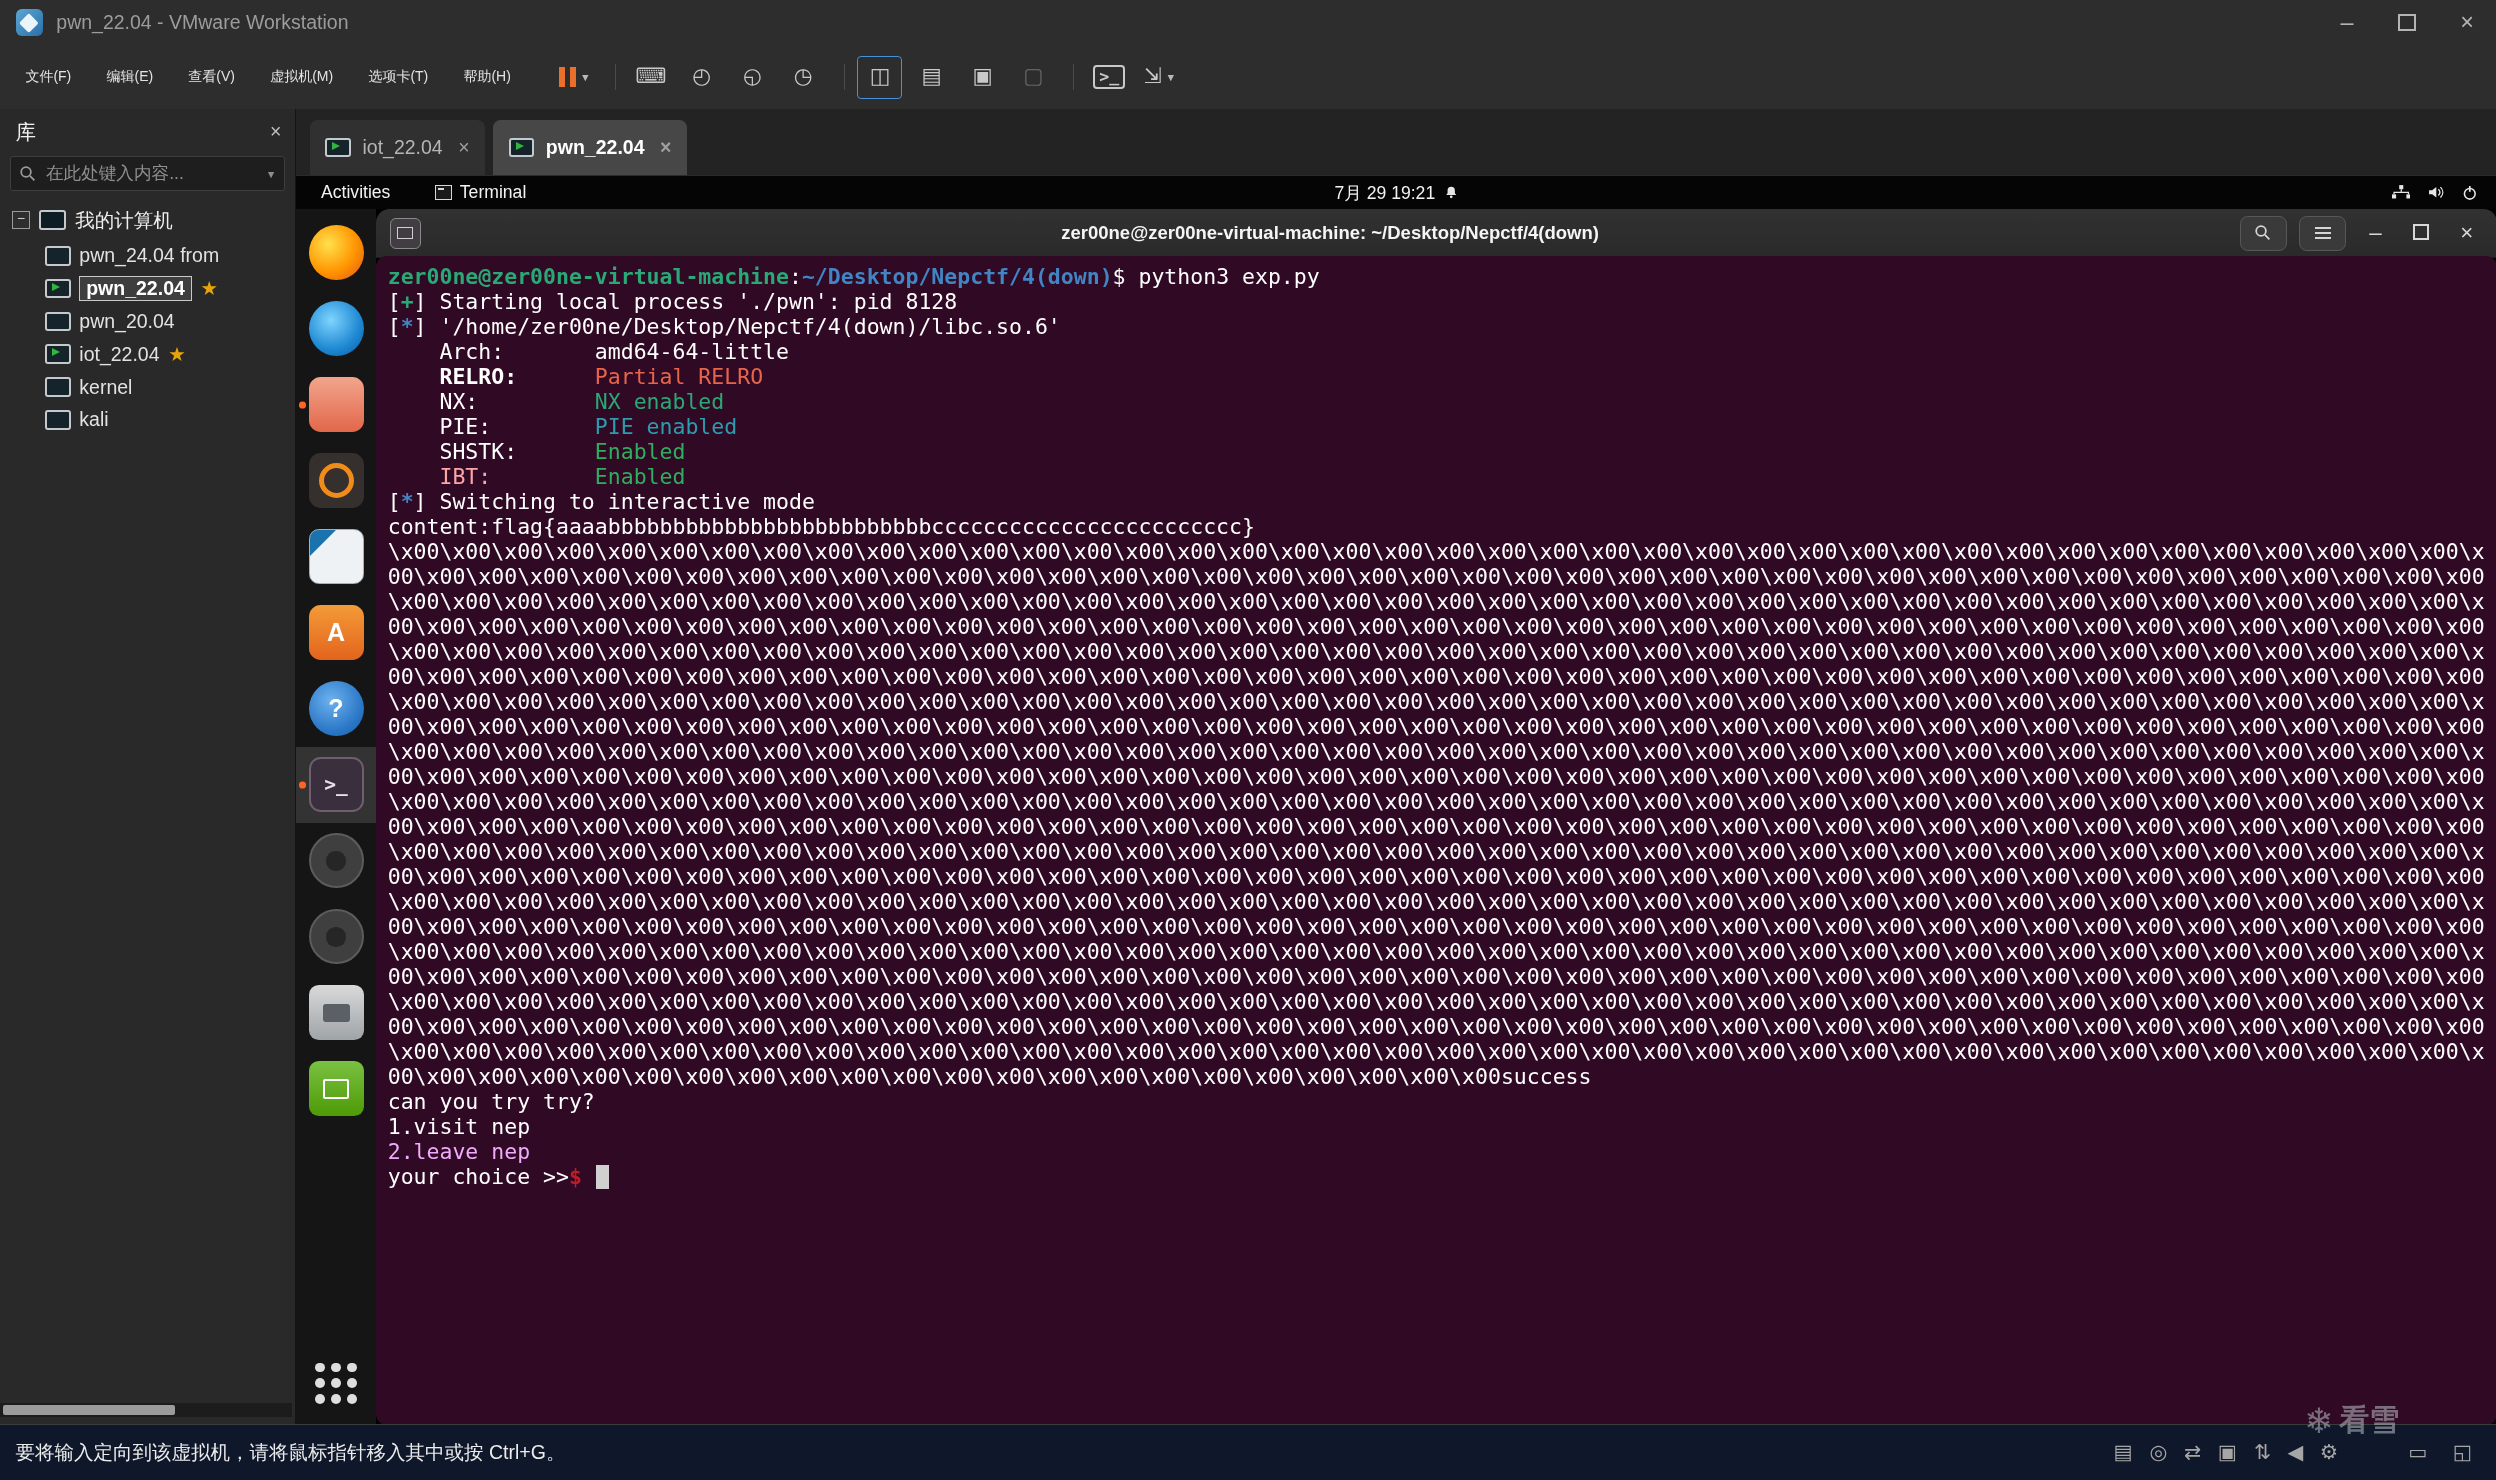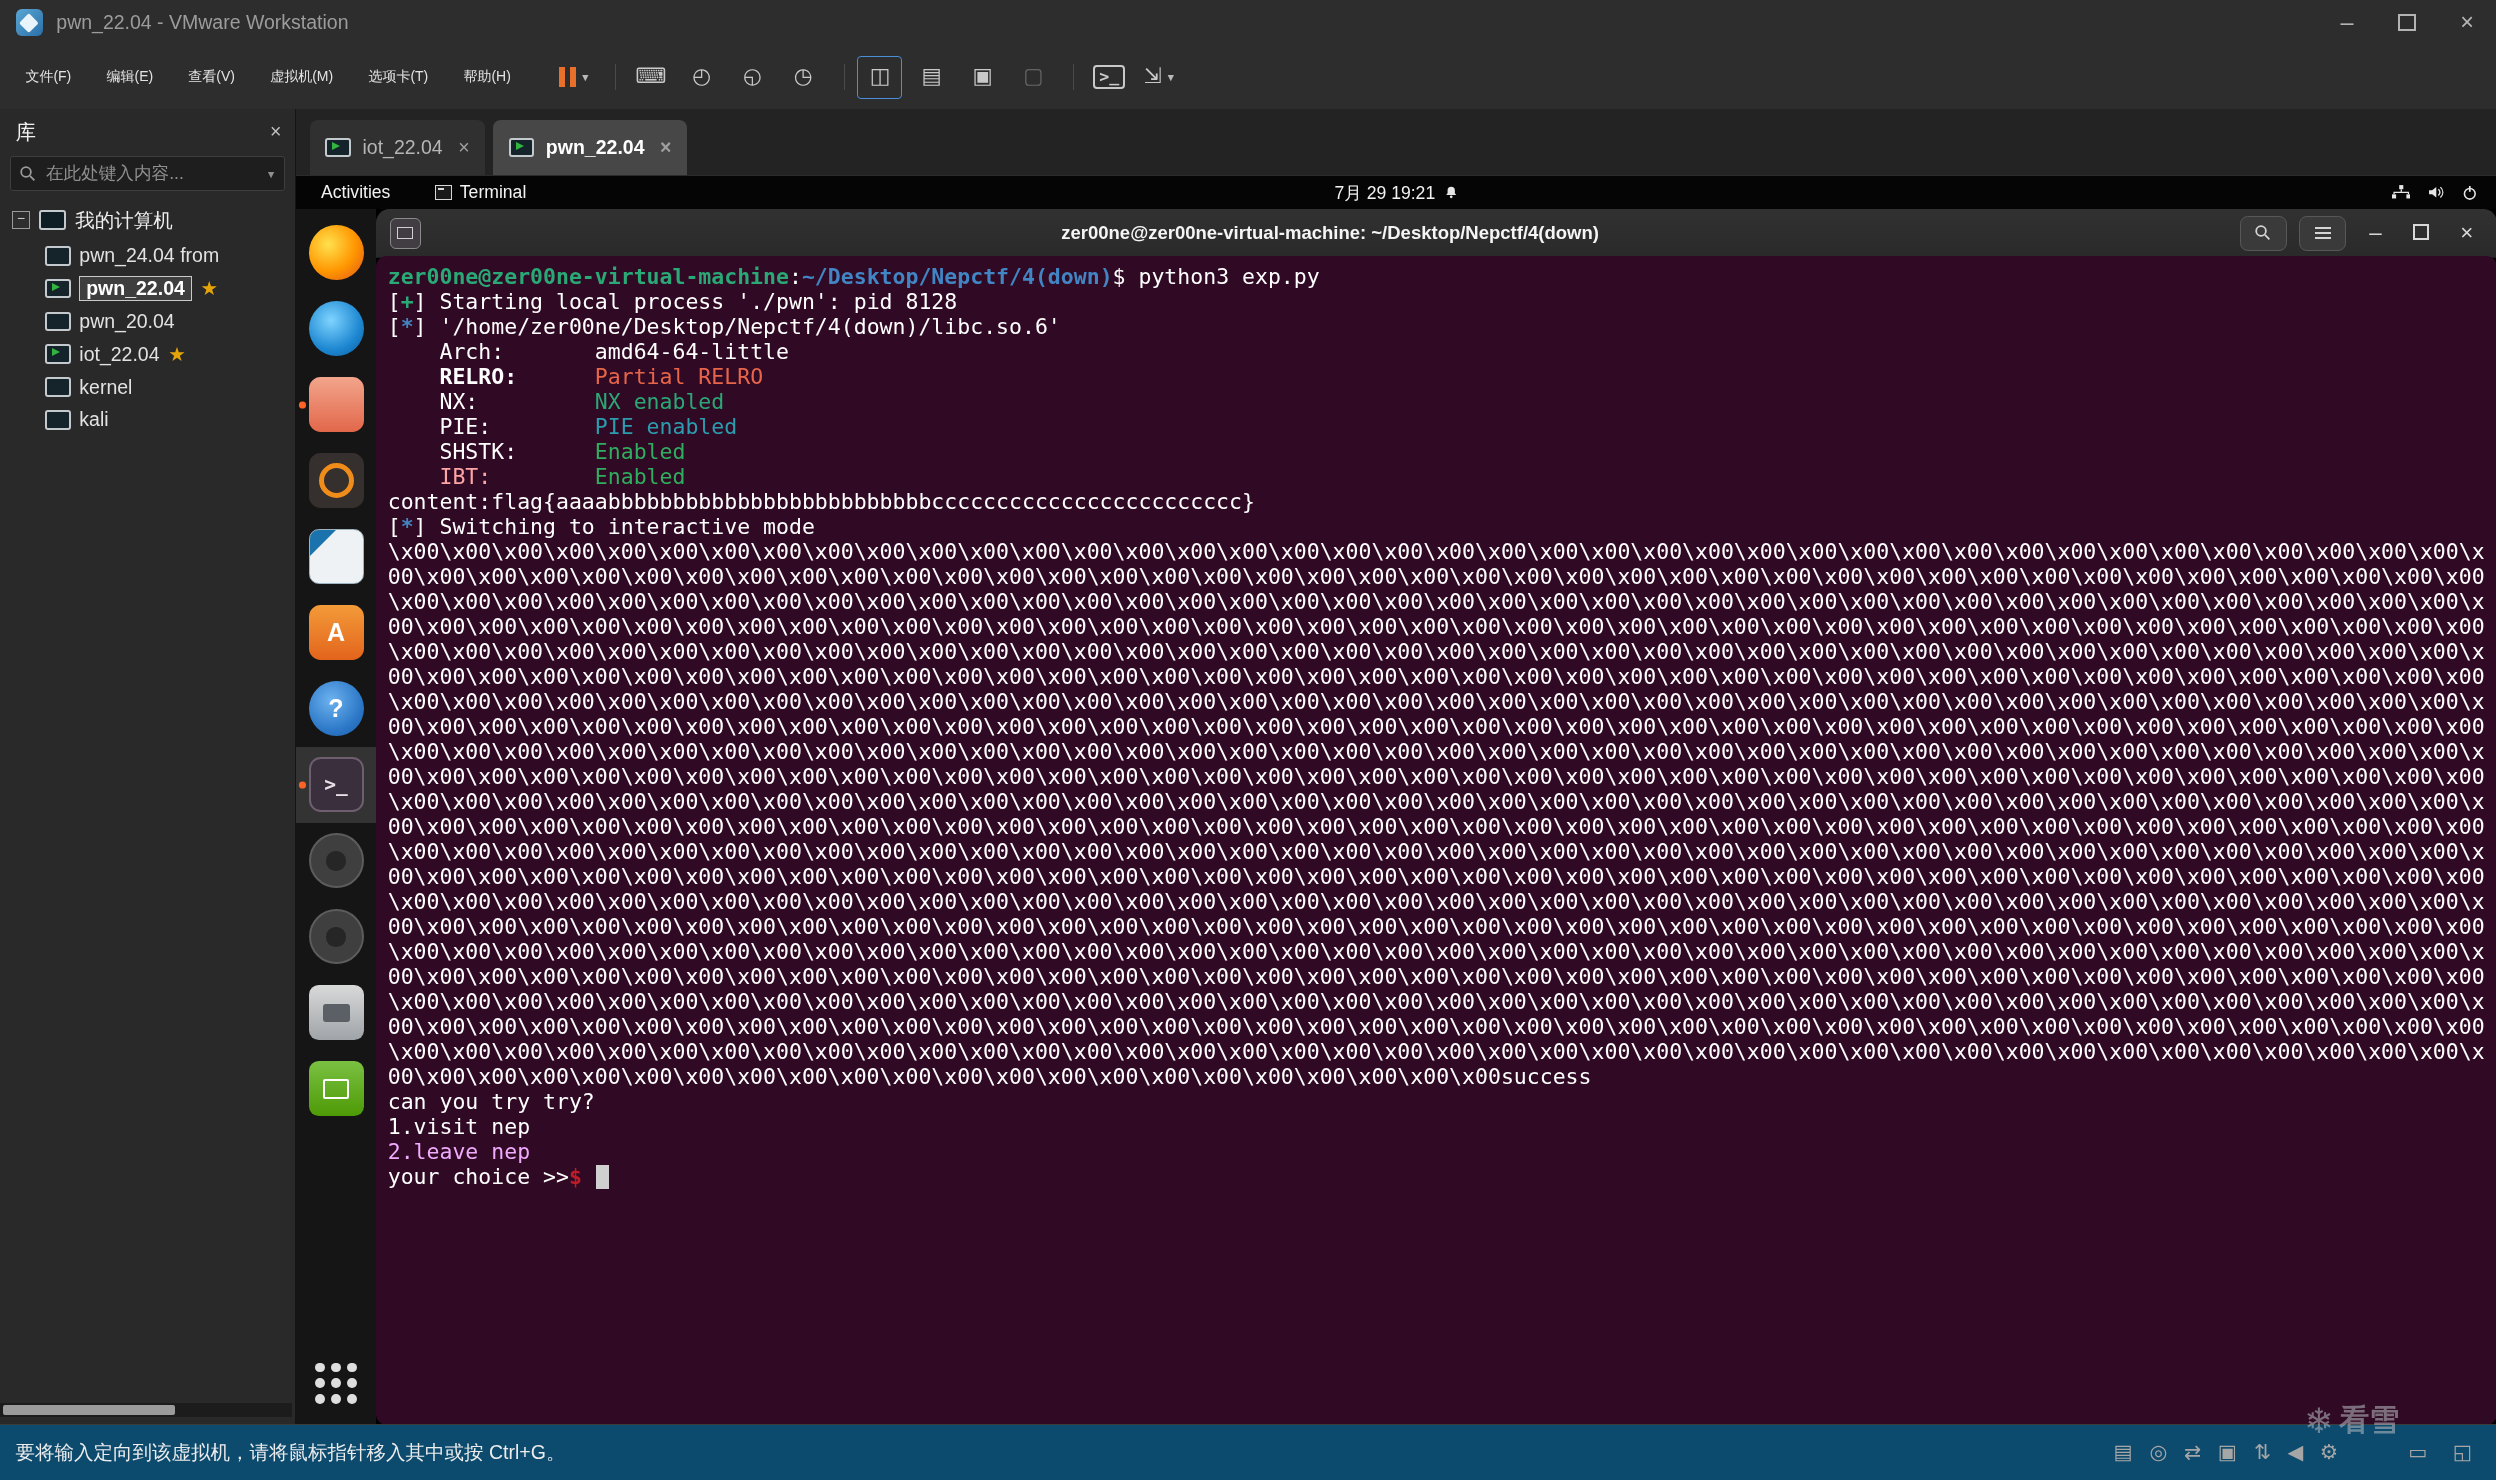--- a/index.html
+++ b/index.html
@@ -97,21 +97,21 @@
   .th-actions{display:flex;align-items:center;gap:12.7px;flex:none;}
   .th-btn{width:45px;height:33px;border:1px solid #585858;border-radius:7.8px;background:#3a3a3a;display:inline-flex;align-items:center;justify-content:center;}
   .burger b{display:block;width:15.6px;height:2px;background:#d5d5d5;margin:2.9px 0;}
   .th-ctrl{width:33px;text-align:center;color:#d8d8d8;font-size:22.4px;}
   .maxbox2{display:inline-block;width:12.7px;height:11.7px;border:2px solid #d8d8d8;}
   .term-body{position:absolute;top:47px;left:0;right:0;bottom:0;background:#300a24;overflow:hidden;padding:7.8px 11.7px;box-sizing:border-box;border-radius:11px;}
   .tline{font-family:"DejaVu Sans Mono","Liberation Mono",monospace;font-size:21.5px;line-height:25px;color:#ffffff;white-space:pre-wrap;}
   .tline.hexdump{word-break:break-all;}
   .cursor{display:inline-block;width:12.7px;height:23.4px;background:#d0d0d0;vertical-align:text-bottom;margin-left:1px;}
   
-  .statusbar{position:absolute;left:0;right:0;bottom:0;height:55px;background:#0c4a6e;border-top:1px solid #3c3c3c;display:flex;align-items:center;}
+  .statusbar{position:absolute;left:0;right:0;bottom:0;height:55px;background:#0f172a;border-top:1px solid #3c3c3c;display:flex;align-items:center;}
   .sb-msg{color:#ececec;font-size:19.5px;margin-left:15.6px;}
   .dev-icons{margin-left:auto;display:flex;align-items:center;gap:16.6px;margin-right:70px;}
   .right-icons{display:flex;align-items:center;gap:25px;margin-right:25px;}
   .dev-glyph{color:#a6a6a6;font-size:20.5px;line-height:1;}
   
   .watermark{position:absolute;left:2304px;top:1400px;z-index:60;display:flex;align-items:center;gap:5.9px;opacity:.55;}
   .wm-flake{color:#b9bec4;font-size:35px;}
   .wm-text{color:#b9bec4;font-size:30px;font-weight:bold;}
   svg{flex:none;}
 </style>
@@ -364,22 +364,22 @@
       <div id="term-output">
           <div class="tline"><span style="color: rgb(42, 168, 118); font-weight: bold;">zer00ne@zer00ne-virtual-machine</span><span style="color: rgb(255, 255, 255);">:</span><span style="color: rgb(66, 133, 196); font-weight: bold;">~/Desktop/Nepctf/4(down)</span><span style="color: rgb(255, 255, 255);">$ python3 exp.py</span></div>
           <div class="tline"><span style="color: rgb(255, 255, 255);">[</span><span style="color: rgb(42, 168, 118); font-weight: bold;">+</span><span style="color: rgb(255, 255, 255);">] Starting local process './pwn': pid 8128</span></div>
           <div class="tline"><span style="color: rgb(255, 255, 255);">[</span><span style="color: rgb(66, 133, 196); font-weight: bold;">*</span><span style="color: rgb(255, 255, 255);">] '/home/zer00ne/Desktop/Nepctf/4(down)/libc.so.6'</span></div>
           <div class="tline"><span style="color: rgb(255, 255, 255);">    Arch:       amd64-64-little</span></div>
           <div class="tline"><span style="color: rgb(255, 255, 255); font-weight: bold;">    RELRO:      </span><span style="color: rgb(232, 101, 74);">Partial RELRO</span></div>
           <div class="tline"><span style="color: rgb(255, 255, 255);">    NX:         </span><span style="color: rgb(42, 168, 117);">NX enabled</span></div>
           <div class="tline"><span style="color: rgb(255, 255, 255);">    PIE:        </span><span style="color: rgb(43, 157, 175);">PIE enabled</span></div>
           <div class="tline"><span style="color: rgb(255, 255, 255);">    SHSTK:      </span><span style="color: rgb(47, 174, 95);">Enabled</span></div>
           <div class="tline"><span style="color: #fca5a5;">    IBT:        </span><span style="color: rgb(47, 174, 95);">Enabled</span></div>
+          <div class="tline"><span style="color: rgb(255, 255, 255);">[</span><span style="color: rgb(66, 133, 196); font-weight: bold;">*</span><span style="color: rgb(255, 255, 255);">] Switching to interactive mode</span></div>
           <div class="tline"><span style="color: rgb(255, 255, 255);">content:flag{aaaabbbbbbbbbbbbbbbbbbbbbbbbbcccccccccccccccccccccccc}</span></div>
-          <div class="tline"><span style="color: rgb(255, 255, 255);">[</span><span style="color: rgb(66, 133, 196); font-weight: bold;">*</span><span style="color: rgb(255, 255, 255);">] Switching to interactive mode</span></div>
           <div class="tline hexdump">\x00\x00\x00\x00\x00\x00\x00\x00\x00\x00\x00\x00\x00\x00\x00\x00\x00\x00\x00\x00\x00\x00\x00\x00\x00\x00\x00\x00\x00\x00\x00\x00\x00\x00\x00\x00\x00\x00\x00\x00\x00\x00\x00\x00\x00\x00\x00\x00\x00\x00\x00\x00\x00\x00\x00\x00\x00\x00\x00\x00\x00\x00\x00\x00\x00\x00\x00\x00\x00\x00\x00\x00\x00\x00\x00\x00\x00\x00\x00\x00\x00\x00\x00\x00\x00\x00\x00\x00\x00\x00\x00\x00\x00\x00\x00\x00\x00\x00\x00\x00\x00\x00\x00\x00\x00\x00\x00\x00\x00\x00\x00\x00\x00\x00\x00\x00\x00\x00\x00\x00\x00\x00\x00\x00\x00\x00\x00\x00\x00\x00\x00\x00\x00\x00\x00\x00\x00\x00\x00\x00\x00\x00\x00\x00\x00\x00\x00\x00\x00\x00\x00\x00\x00\x00\x00\x00\x00\x00\x00\x00\x00\x00\x00\x00\x00\x00\x00\x00\x00\x00\x00\x00\x00\x00\x00\x00\x00\x00\x00\x00\x00\x00\x00\x00\x00\x00\x00\x00\x00\x00\x00\x00\x00\x00\x00\x00\x00\x00\x00\x00\x00\x00\x00\x00\x00\x00\x00\x00\x00\x00\x00\x00\x00\x00\x00\x00\x00\x00\x00\x00\x00\x00\x00\x00\x00\x00\x00\x00\x00\x00\x00\x00\x00\x00\x00\x00\x00\x00\x00\x00\x00\x00\x00\x00\x00\x00\x00\x00\x00\x00\x00\x00\x00\x00\x00\x00\x00\x00\x00\x00\x00\x00\x00\x00\x00\x00\x00\x00\x00\x00\x00\x00\x00\x00\x00\x00\x00\x00\x00\x00\x00\x00\x00\x00\x00\x00\x00\x00\x00\x00\x00\x00\x00\x00\x00\x00\x00\x00\x00\x00\x00\x00\x00\x00\x00\x00\x00\x00\x00\x00\x00\x00\x00\x00\x00\x00\x00\x00\x00\x00\x00\x00\x00\x00\x00\x00\x00\x00\x00\x00\x00\x00\x00\x00\x00\x00\x00\x00\x00\x00\x00\x00\x00\x00\x00\x00\x00\x00\x00\x00\x00\x00\x00\x00\x00\x00\x00\x00\x00\x00\x00\x00\x00\x00\x00\x00\x00\x00\x00\x00\x00\x00\x00\x00\x00\x00\x00\x00\x00\x00\x00\x00\x00\x00\x00\x00\x00\x00\x00\x00\x00\x00\x00\x00\x00\x00\x00\x00\x00\x00\x00\x00\x00\x00\x00\x00\x00\x00\x00\x00\x00\x00\x00\x00\x00\x00\x00\x00\x00\x00\x00\x00\x00\x00\x00\x00\x00\x00\x00\x00\x00\x00\x00\x00\x00\x00\x00\x00\x00\x00\x00\x00\x00\x00\x00\x00\x00\x00\x00\x00\x00\x00\x00\x00\x00\x00\x00\x00\x00\x00\x00\x00\x00\x00\x00\x00\x00\x00\x00\x00\x00\x00\x00\x00\x00\x00\x00\x00\x00\x00\x00\x00\x00\x00\x00\x00\x00\x00\x00\x00\x00\x00\x00\x00\x00\x00\x00\x00\x00\x00\x00\x00\x00\x00\x00\x00\x00\x00\x00\x00\x00\x00\x00\x00\x00\x00\x00\x00\x00\x00\x00\x00\x00\x00\x00\x00\x00\x00\x00\x00\x00\x00\x00\x00\x00\x00\x00\x00\x00\x00\x00\x00\x00\x00\x00\x00\x00\x00\x00\x00\x00\x00\x00\x00\x00\x00\x00\x00\x00\x00\x00\x00\x00\x00\x00\x00\x00\x00\x00\x00\x00\x00\x00\x00\x00\x00\x00\x00\x00\x00\x00\x00\x00\x00\x00\x00\x00\x00\x00\x00\x00\x00\x00\x00\x00\x00\x00\x00\x00\x00\x00\x00\x00\x00\x00\x00\x00\x00\x00\x00\x00\x00\x00\x00\x00\x00\x00\x00\x00\x00\x00\x00\x00\x00\x00\x00\x00\x00\x00\x00\x00\x00\x00\x00\x00\x00\x00\x00\x00\x00\x00\x00\x00\x00\x00\x00\x00\x00\x00\x00\x00\x00\x00\x00\x00\x00\x00\x00\x00\x00\x00\x00\x00\x00\x00\x00\x00\x00\x00\x00\x00\x00\x00\x00\x00\x00\x00\x00\x00\x00\x00\x00\x00\x00\x00\x00\x00\x00\x00\x00\x00\x00\x00\x00\x00\x00\x00\x00\x00\x00\x00\x00\x00\x00\x00\x00\x00\x00\x00\x00\x00\x00\x00\x00\x00\x00\x00\x00\x00\x00\x00\x00\x00\x00\x00\x00\x00\x00\x00\x00\x00\x00\x00\x00\x00\x00\x00\x00\x00\x00\x00\x00\x00\x00\x00\x00\x00\x00\x00\x00\x00\x00\x00\x00\x00\x00\x00\x00\x00\x00\x00\x00\x00\x00\x00\x00\x00\x00\x00\x00\x00\x00\x00\x00\x00\x00\x00\x00\x00\x00\x00\x00\x00\x00\x00\x00\x00\x00\x00\x00\x00\x00\x00\x00\x00\x00\x00\x00\x00\x00\x00\x00\x00\x00\x00\x00\x00\x00\x00\x00\x00\x00\x00\x00\x00\x00\x00\x00\x00\x00\x00\x00\x00\x00\x00\x00\x00\x00\x00\x00\x00\x00\x00\x00\x00\x00\x00\x00\x00\x00\x00\x00\x00\x00\x00\x00\x00\x00\x00\x00\x00\x00\x00\x00\x00\x00\x00\x00\x00\x00\x00\x00\x00\x00\x00\x00\x00\x00\x00\x00\x00\x00success</div>
           <div class="tline"><span style="color: rgb(255, 255, 255);">can you try try?</span></div>
           <div class="tline"><span style="color: rgb(255, 255, 255);">1.visit nep</span></div>
           <div class="tline"><span style="color: #f0abfc;">2.leave nep</span></div>
           <div class="tline"><span style="color: rgb(255, 255, 255);">your choice &gt;&gt;</span><span style="color: rgb(192, 28, 40); font-weight: bold;">$</span><span style="color: rgb(255, 255, 255);"> </span><span class="cursor"></span></div>
         </div>
     </div>
   </div>
 </div>
 

